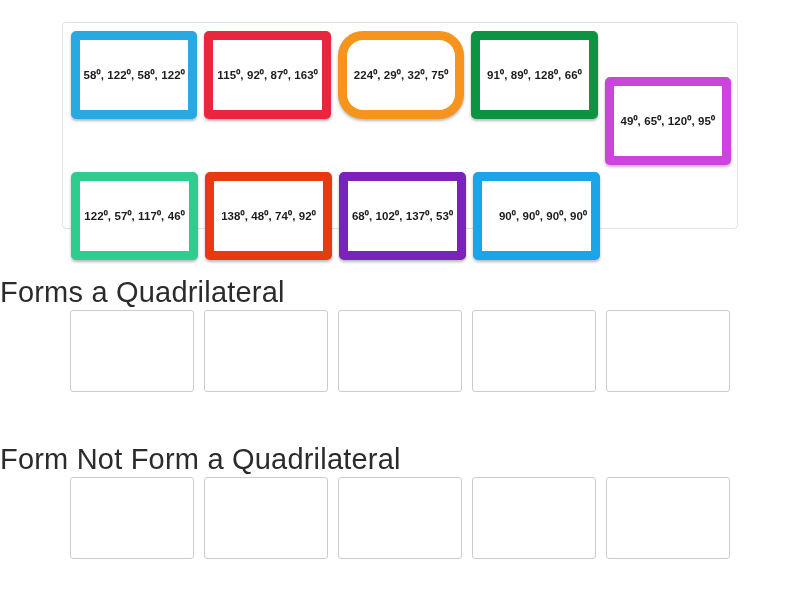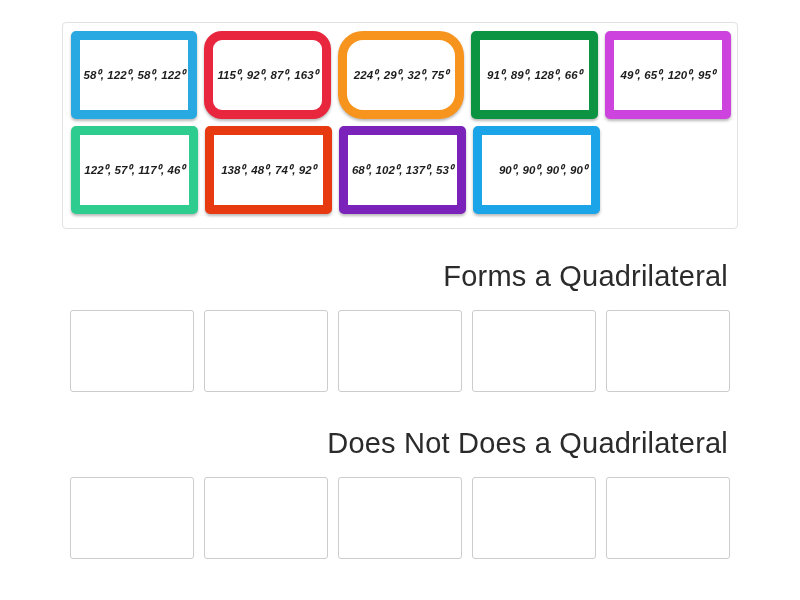--- a/index.html
+++ b/index.html
@@ -60,34 +60,34 @@
 
   .tile-text {
     font-family: "Liberation Sans", sans-serif;
     font-size: 11.5px;
     font-weight: 600;
     color: #1c1c1c;
     letter-spacing: 0.1px;
     white-space: nowrap;
     text-align: center;
     line-height: 1.1;
-    font-style: italic;
   }
 
   
   .category-heading {
     position: absolute;
     left: 0;
     width: 728px;
-    text-align: right;
+    text-align: left;
     font-family: "Liberation Sans", sans-serif;
     font-size: 29px;
     font-weight: 400;
     color: #2b2b2b;
     letter-spacing: 0.2px;
+    margin-top: 16px;
   }
   #heading-forms { top: 260px; }
   #heading-does-not { top: 427px; }
 
   
   .dropzone-row {
     position: absolute;
     left: 62px;
     width: 676px;
     display: flex;
@@ -110,30 +110,30 @@
 <body>
 
 <div id="app">
 
   <div class="tile-tray">
 
     <div class="tray-row row-1">
       <div class="tile" style="border-color: rgb(41, 169, 225);">
         <span class="tile-text">58⁰, 122⁰, 58⁰, 122⁰</span>
       </div>
-      <div class="tile" style="border-color: rgb(232, 39, 63); border-radius: 18px;">
+      <div class="tile" style="border-color: rgb(232, 39, 63);">
         <span class="tile-text">115⁰, 92⁰, 87⁰, 163⁰</span>
       </div>
       <div class="tile" style="border-color: rgb(247, 148, 30); border-radius: 25px;">
         <span class="tile-text">224⁰, 29⁰, 32⁰, 75⁰</span>
       </div>
       <div class="tile" style="border-color: rgb(13, 148, 67);">
         <span class="tile-text">91⁰, 89⁰, 128⁰, 66⁰</span>
       </div>
-      <div class="tile" style="border-color: rgb(204, 68, 221);">
+      <div class="tile" style="border-color: rgb(204, 68, 221); margin-top: 46px;">
         <span class="tile-text">49⁰, 65⁰, 120⁰, 95⁰</span>
       </div>
     </div>
 
     <div class="tray-row row-2">
       <div class="tile" style="border-color: rgb(46, 204, 143);">
         <span class="tile-text">122⁰, 57⁰, 117⁰, 46⁰</span>
       </div>
       <div class="tile" style="border-color: rgb(232, 58, 16); justify-content: center;">
         <span class="tile-text">138⁰, 48⁰, 74⁰, 92⁰</span>
@@ -151,21 +151,21 @@
   <div class="category-heading" id="heading-forms">Forms a Quadrilateral</div>
 
   <div class="dropzone-row" id="dropzone-row-forms">
     <div class="drop-slot"></div>
     <div class="drop-slot"></div>
     <div class="drop-slot"></div>
     <div class="drop-slot"></div>
     <div class="drop-slot"></div>
   </div>
 
-  <div class="category-heading" id="heading-does-not">Does Not Does a Quadrilateral</div>
+  <div class="category-heading" id="heading-does-not">Form Not Form a Quadrilateral</div>
 
   <div class="dropzone-row" id="dropzone-row-does-not">
     <div class="drop-slot"></div>
     <div class="drop-slot"></div>
     <div class="drop-slot"></div>
     <div class="drop-slot"></div>
     <div class="drop-slot"></div>
   </div>
 
 </div>

